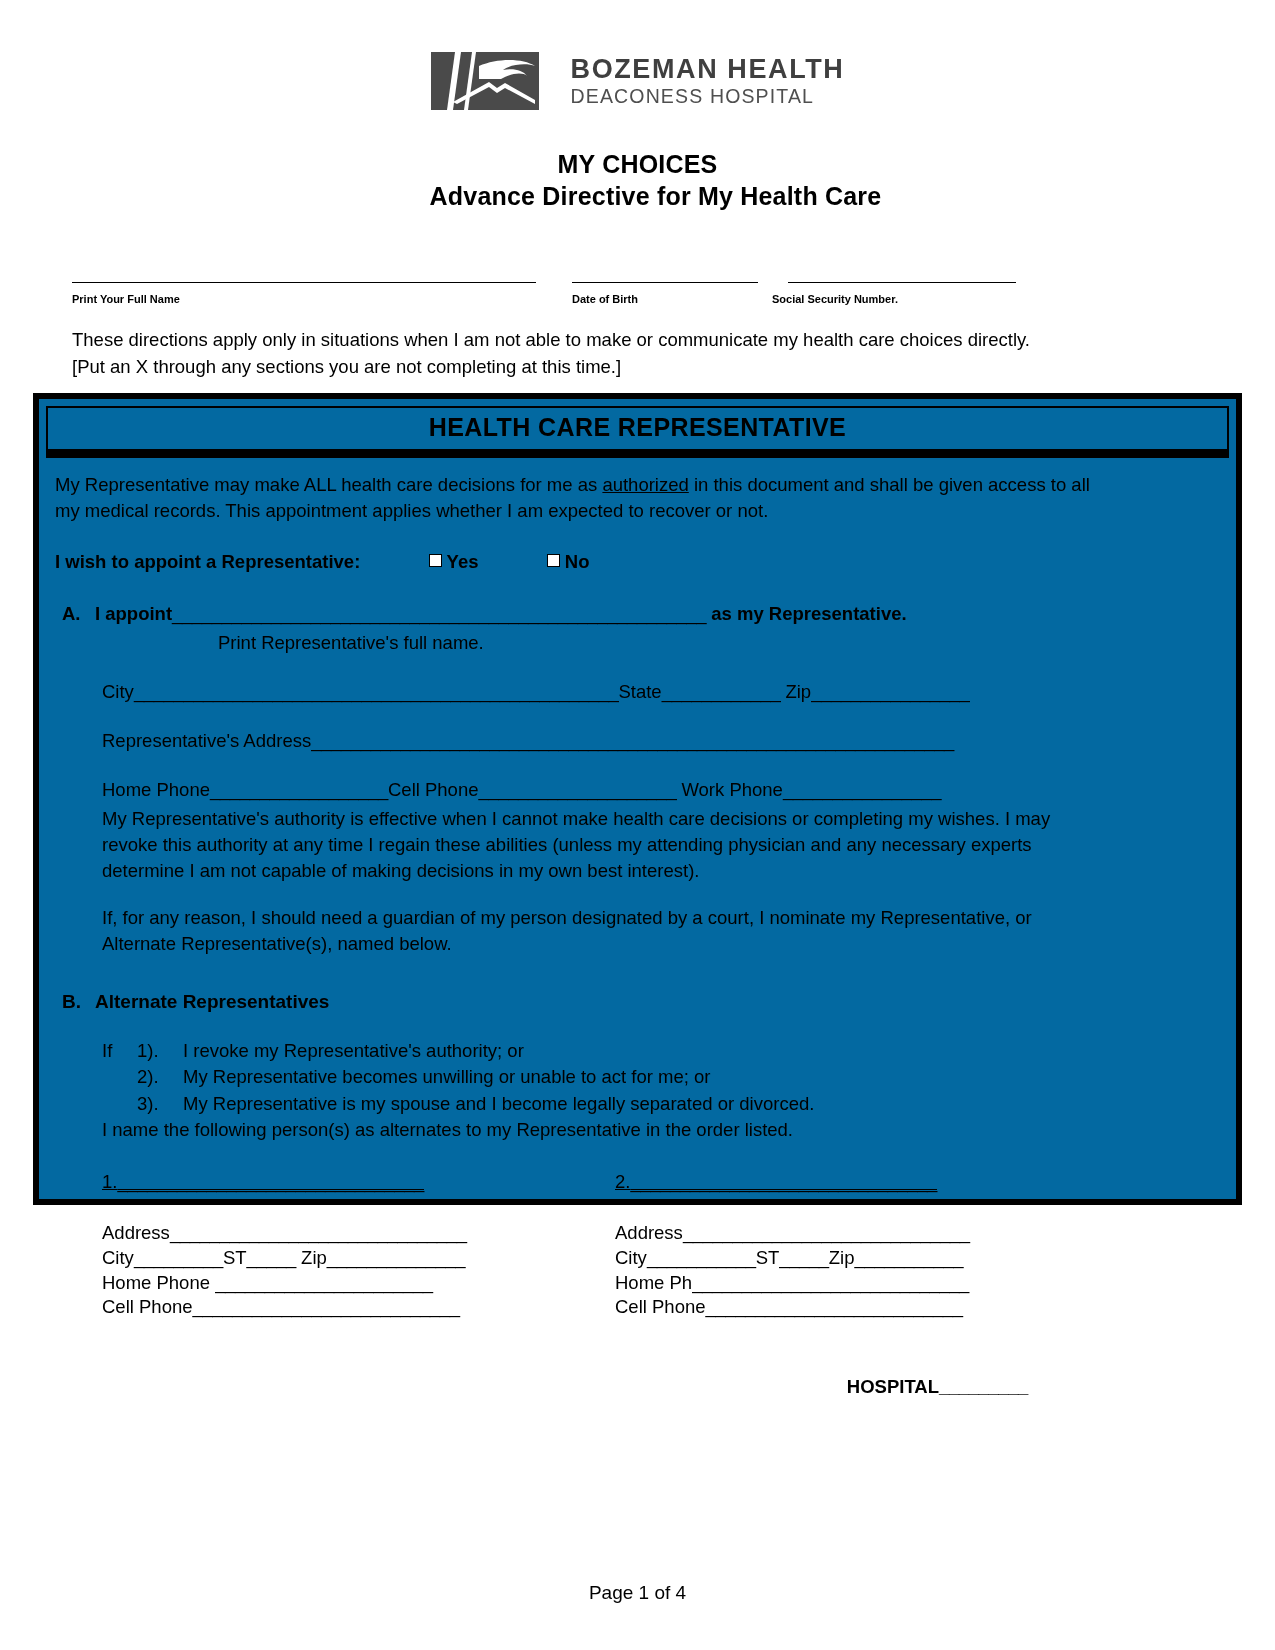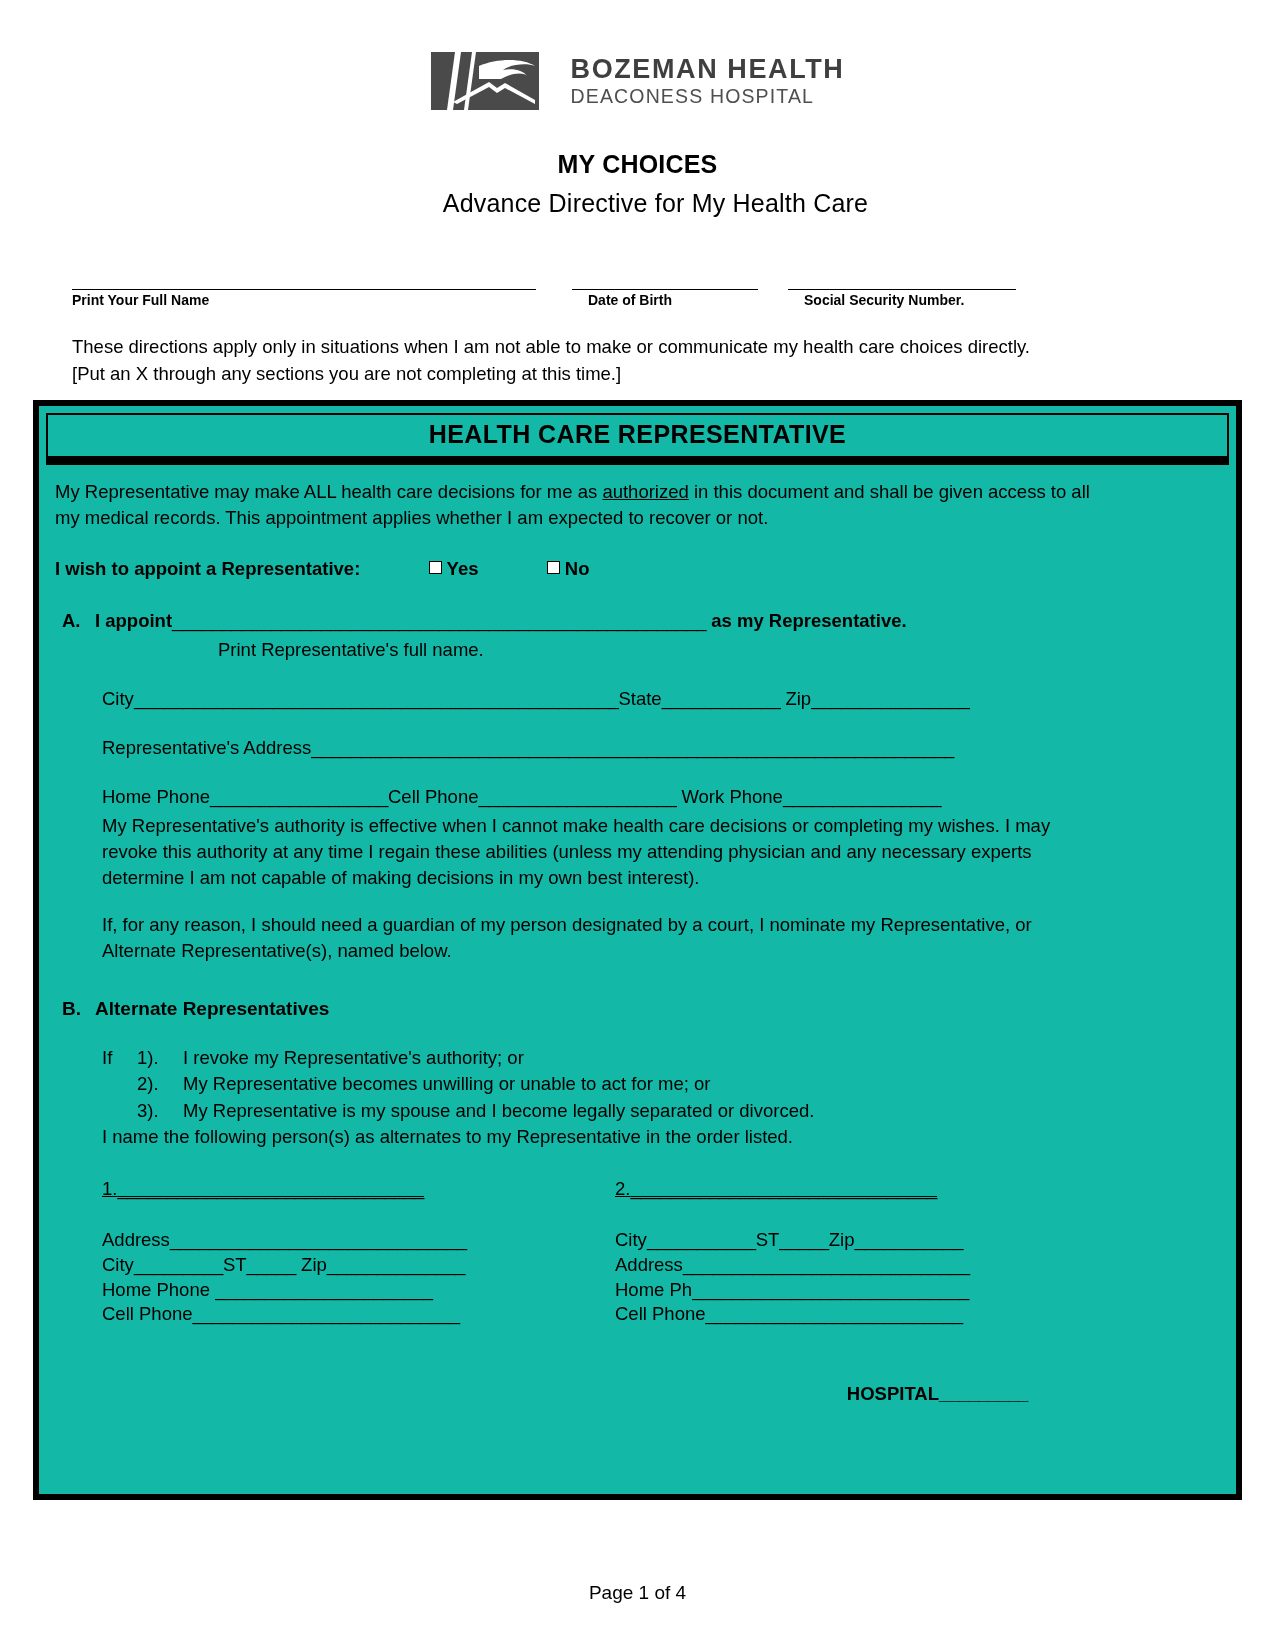--- a/index.html
+++ b/index.html
@@ -65,22 +65,22 @@
   .doc-title {
     text-align: center;
     font-size: 25px;
     font-weight: bold;
     margin-top: 40px;
     letter-spacing: 0.2px;
   }
   .doc-subtitle {
     text-align: center;
     font-size: 25px;
-    font-weight: normal;
-    margin-top: 10px;
+    font-weight: bold;
+    margin-top: 3px;
     letter-spacing: 0.2px;
     padding-left: 36px;
   }
 
   
   .ident-row {
     margin-top: 52px;
     padding-left: 72px;
     padding-right: 60px;
     position: relative;
@@ -98,49 +98,48 @@
   }
   .rule {
     border-bottom: 1.6px solid #000;
     height: 14px;
   }
   .rule-name  { width: 464px; }
   .rule-dob   { width: 186px; margin-left: 36px; }
   .rule-ssn   { width: 228px; margin-left: 30px; }
   .ident-labels {
     position: absolute;
-    top: 22px;
+    top: 30px;
     left: 72px;
     right: 60px;
     display: flex;
-    font-size: 14px;
-    font-weight: bold;
-    gap: 16px;
+    font-size: 11px;
+    font-weight: bold;
   }
   .lbl-name { width: 500px; }
   .lbl-dob  { width: 200px; }
   .lbl-ssn  { width: 260px; }
 
   
   .intro {
     margin-top: 14px;
     padding-left: 72px;
     padding-right: 62px;
     font-size: 18.5px;
     line-height: 1.45;
   }
 
   
   .main-box {
     margin: 12px 33px 0 33px;
     border: 6px solid #000;
-    height: 1100px;
+    height: 812px;
     box-sizing: border-box;
     position: relative;
-    background: #14b8a6;
+    background: #0369a1;
   }
   .banner {
     margin: 7px 7px 0 7px;
     border: 2px solid #000;
     border-bottom: 9px solid #000;
     text-align: center;
     padding: 5px 0 7px 0;
   }
   .banner-text {
     font-size: 25px;
@@ -387,22 +386,22 @@
             <div><span>Address</span><span class="dots">______________________________</span></div>
             <div><span>City</span><span class="dots">_________</span><span>ST</span><span class="dots">_____</span><span> Zip</span><span class="dots">______________</span></div>
             <div><span>Home Phone </span><span class="dots">______________________</span></div>
             <div><span>Cell Phone</span><span class="dots">___________________________</span></div>
           </div>
         </div>
 
         <div class="alt-col second">
           <div class="alt-num"><span>2.</span><span class="dots">_______________________________</span></div>
           <div class="alt-lines">
+            <div><span>Address</span><span class="dots">_____________________________</span></div>
             <div><span>City</span><span class="dots">___________</span><span>ST</span><span class="dots">_____</span><span>Zip</span><span class="dots">___________</span></div>
-            <div><span>Address</span><span class="dots">_____________________________</span></div>
             <div><span>Home Ph</span><span class="dots">____________________________</span></div>
             <div><span>Cell Phone</span><span class="dots">__________________________</span></div>
           </div>
         </div>
 
       </div>
 
       <div class="initial-row"><span>HOSPITAL</span><span class="dots">_________</span></div>
 
     </div>

